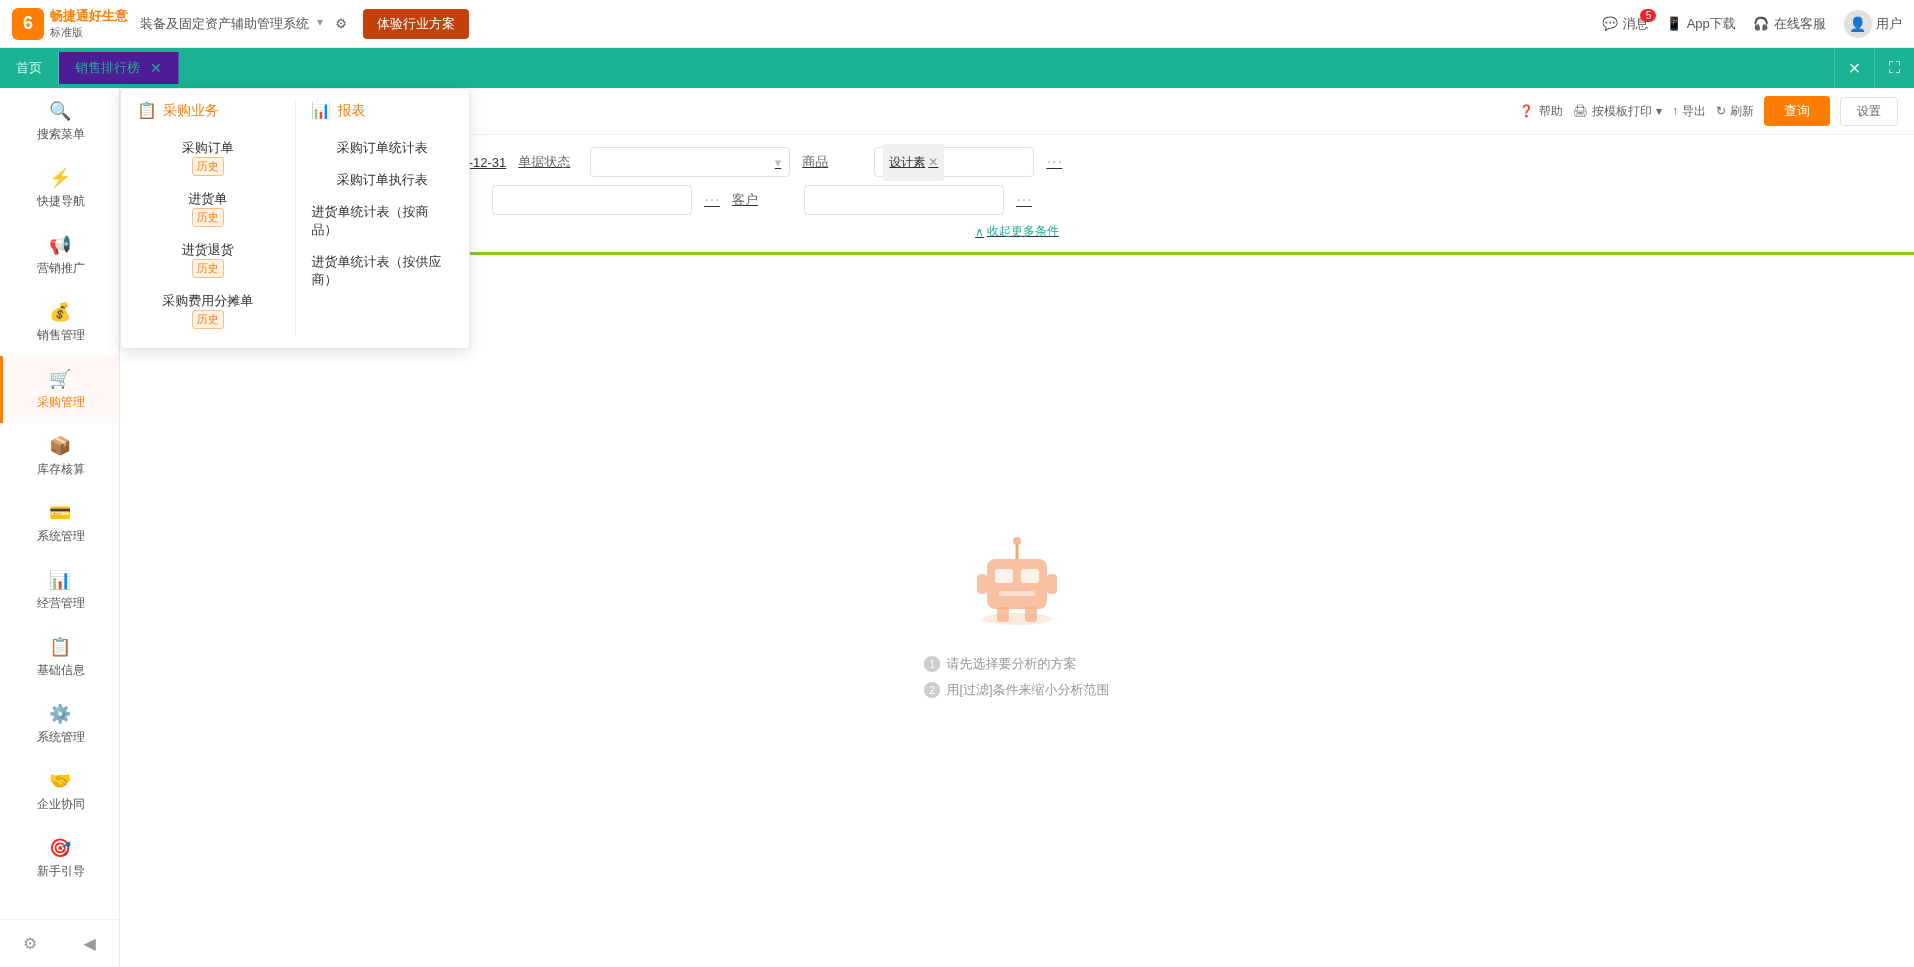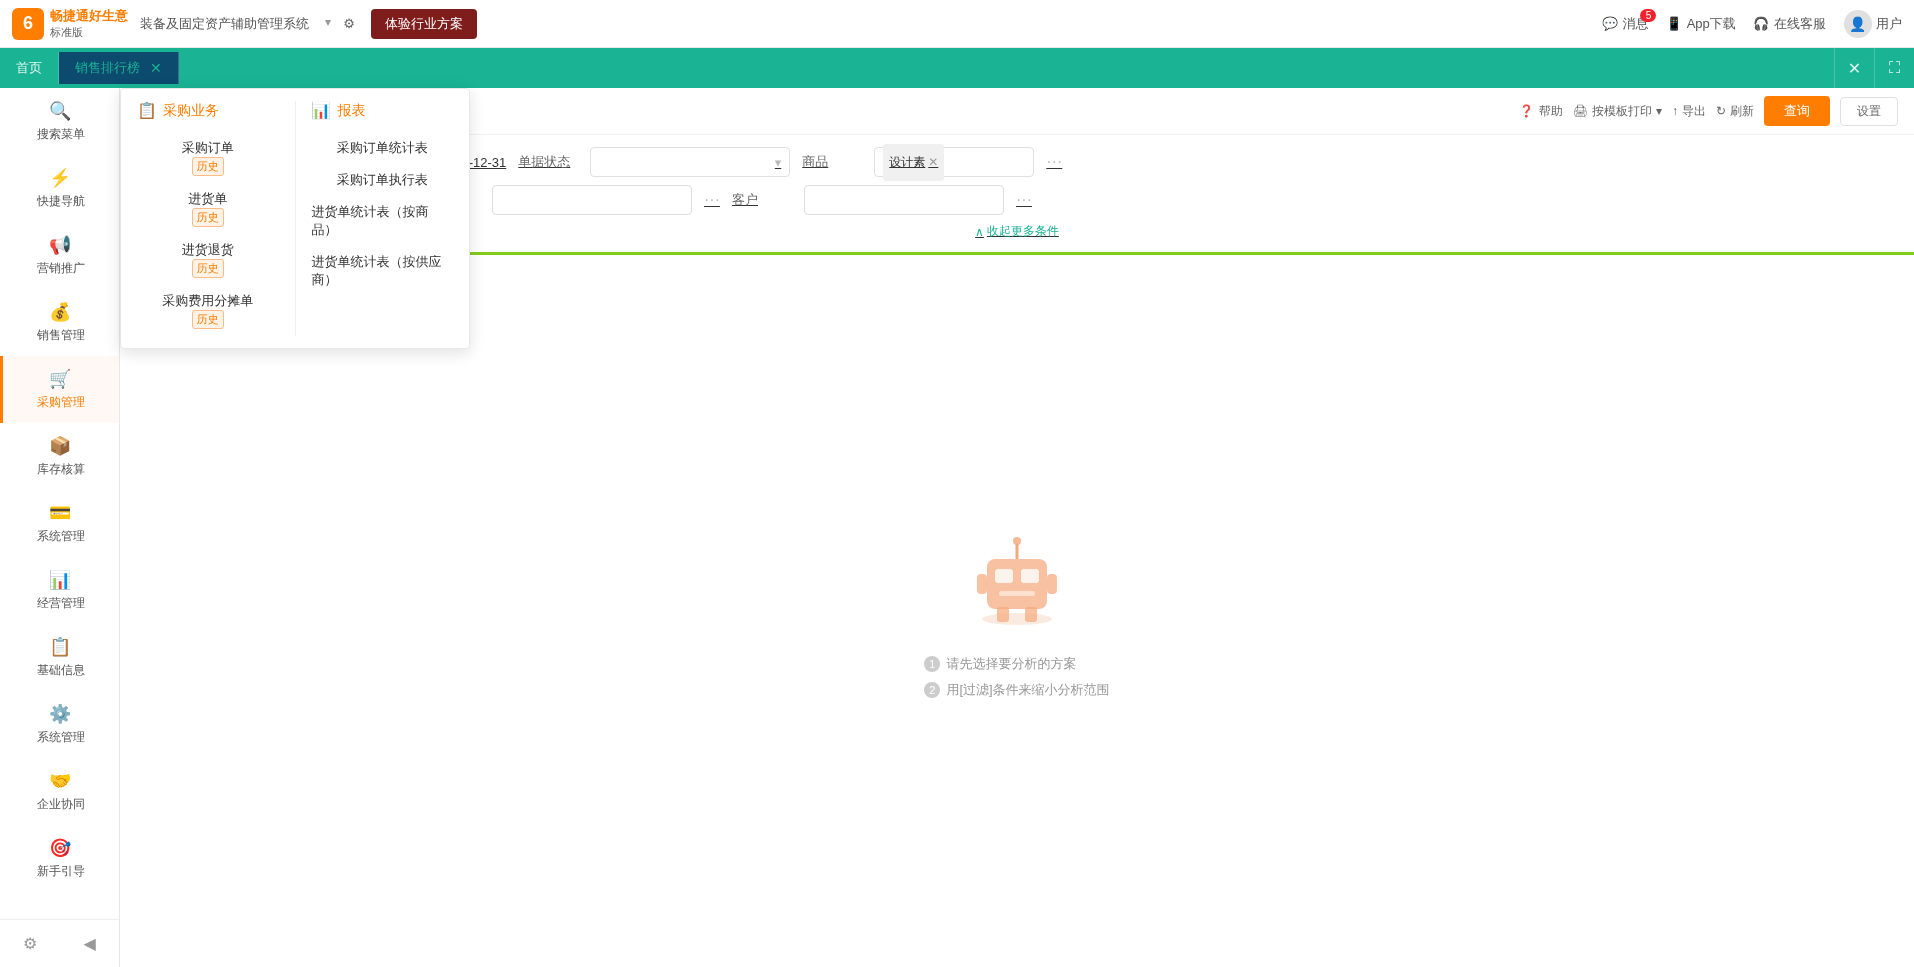--- a/index.html
+++ b/index.html
@@ -35,33 +35,33 @@
       font-weight: bold;
     }
     .logo-text {
       font-size: 11px;
       color: #666;
       line-height: 1.3;
     }
     .logo-text .brand { font-size: 13px; color: #ff7d00; font-weight: bold; }
     .system-title {
       display: flex;
-      gap: 16px;
+      gap: 8px;
       margin-left: 8px;
       color: #555;
       font-size: 13px;
     }
     .system-title .dropdown-icon { color: #999; font-size: 12px; cursor: pointer; }
     .gear-btn {
       width: 28px; height: 28px;
       display: flex; align-items: center; justify-content: center;
       color: #666; cursor: pointer; margin-left: 4px;
     }
     .industry-btn {
-      background: #7f1d1d;
+      background: #c2410c;
       color: #fff;
       border: none;
       padding: 6px 14px;
       border-radius: 4px;
       cursor: pointer;
       font-size: 13px;
       margin-left: 8px;
     }
     .header-right {
       margin-left: auto;
@@ -113,21 +113,21 @@
       padding: 0 16px;
       display: flex;
       align-items: center;
       cursor: pointer;
       color: rgba(255,255,255,0.85);
       font-size: 13px;
       gap: 6px;
       border-right: 1px solid rgba(255,255,255,0.2);
     }
     .tab-item.active {
-      background: #0c4a6e;
+      background: #4c1d95;
       color: #1ab394;
       font-weight: 500;
     }
     .tab-close { color: inherit; font-size: 14px; margin-left: 4px; }
     .tab-bar-right {
       margin-left: auto;
       display: flex;
       align-items: center;
       gap: 0;
     }

